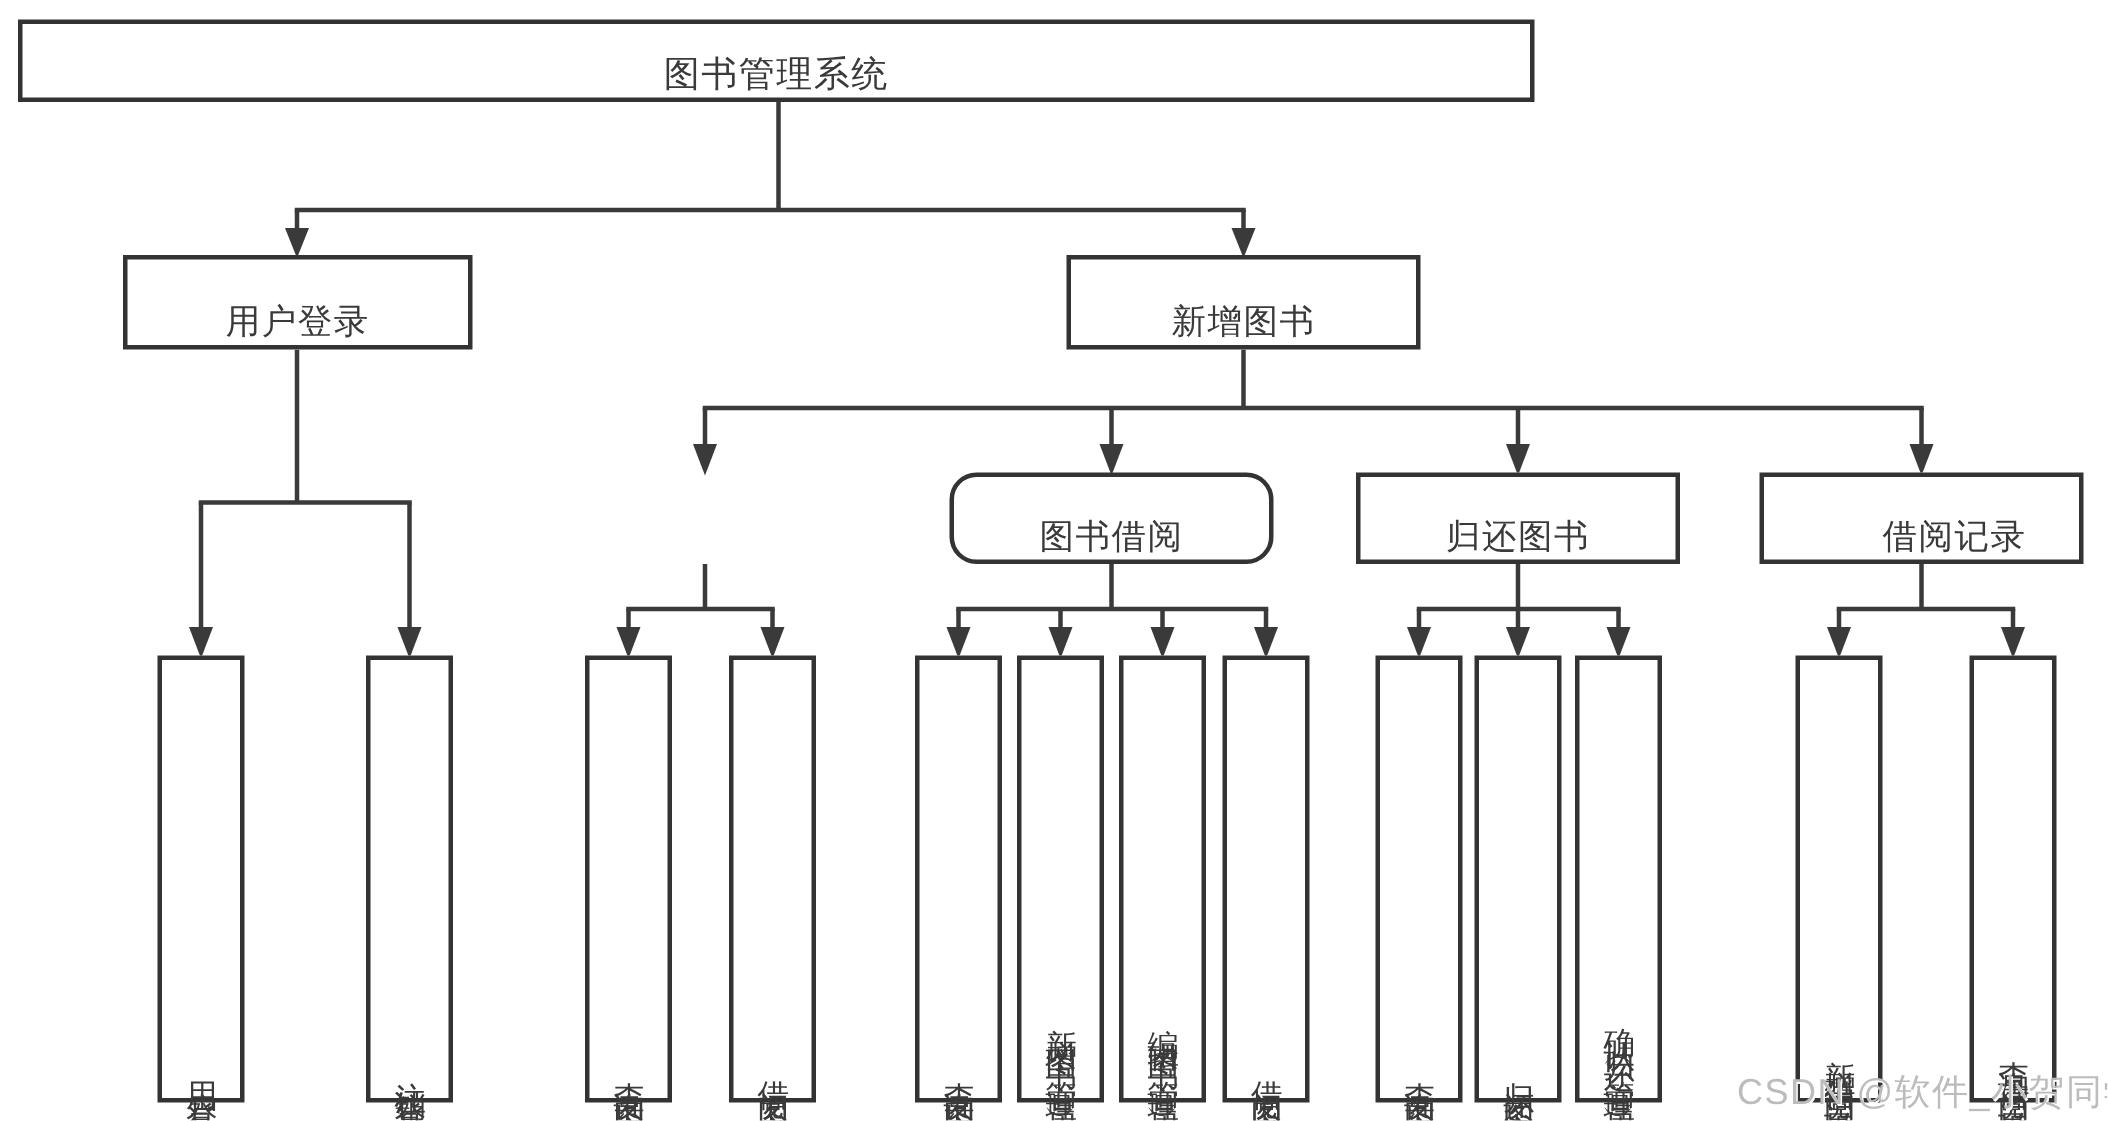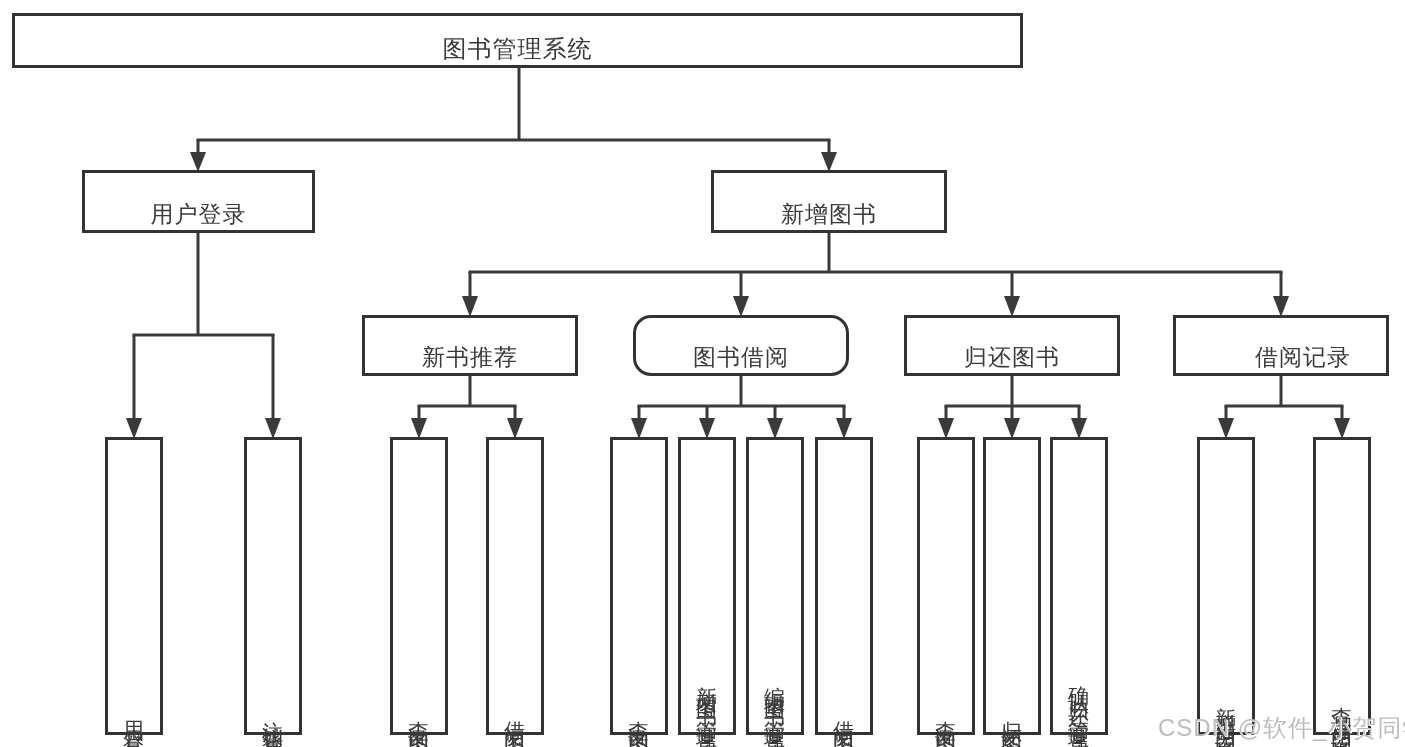--- a/index.html
+++ b/index.html
@@ -139,23 +139,20 @@
     <span>图书管理系统</span>
   </div>
 
   <div class="node h-box" style="left:82px; top:170px; width:233px; height:63px;">
     <span>用户登录</span>
   </div>
   <div class="node h-box" style="left:711px; top:170px; width:236px; height:63px;">
     <span>新增图书</span>
   </div>
 
-  <div class="node h-box" style="left:362px; top:315px; width:216px; height:61px;">
-    <span>新书推荐</span>
-  </div>
   <div class="node h-box" style="left:633px; top:315px; width:216px; height:61px;border-radius:18px;">
     <span>图书借阅</span>
   </div>
   <div class="node h-box" style="left:904px; top:315px; width:216px; height:61px;">
     <span>归还图书</span>
   </div>
   <div class="node h-box" style="left:1173px; top:315px; width:216px; height:61px;padding-left:44px;">
     <span>借阅记录</span>
   </div>
 

